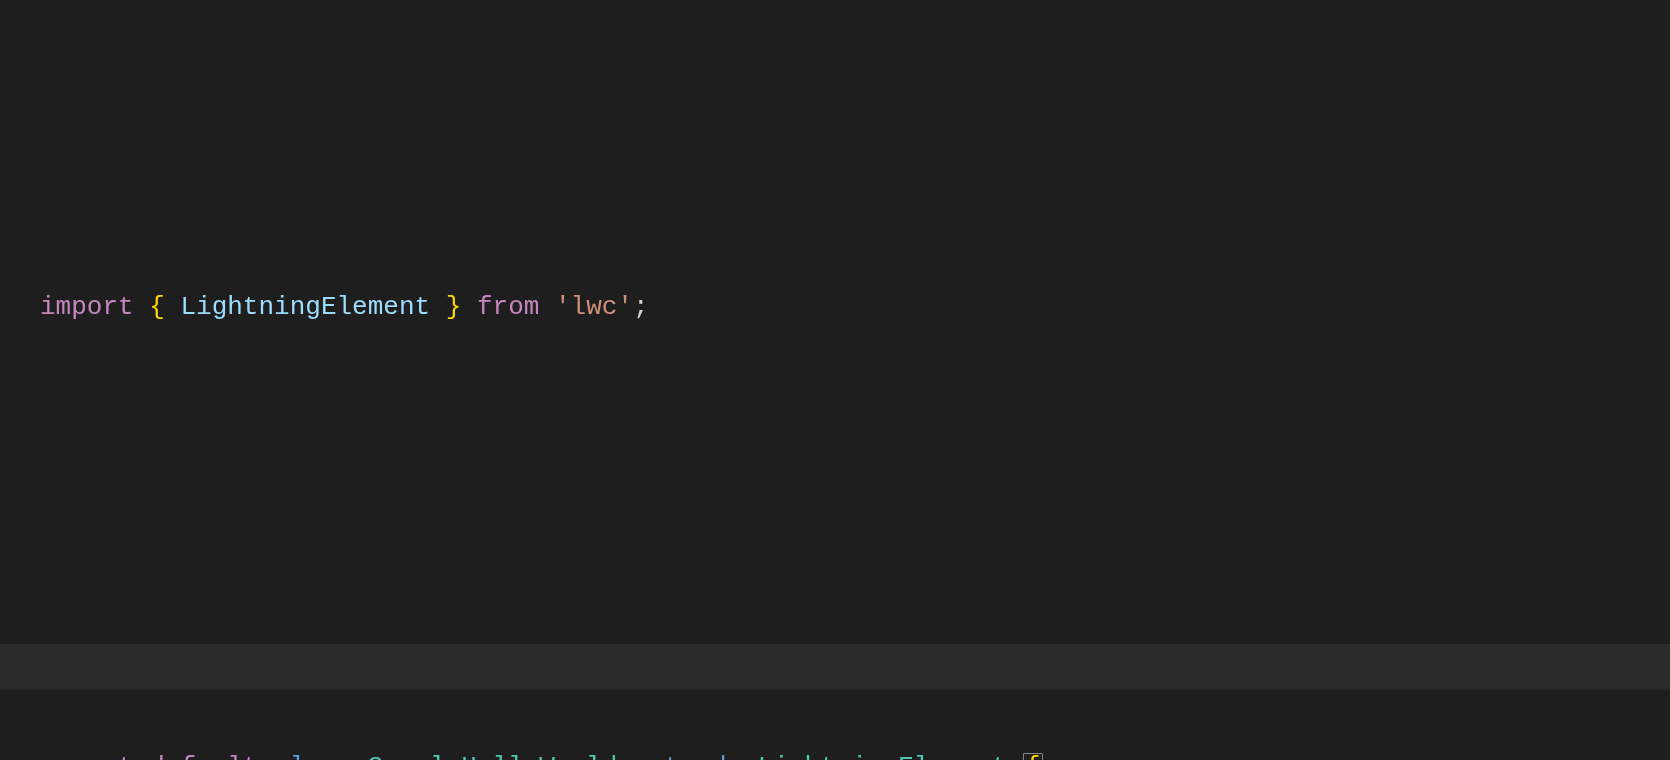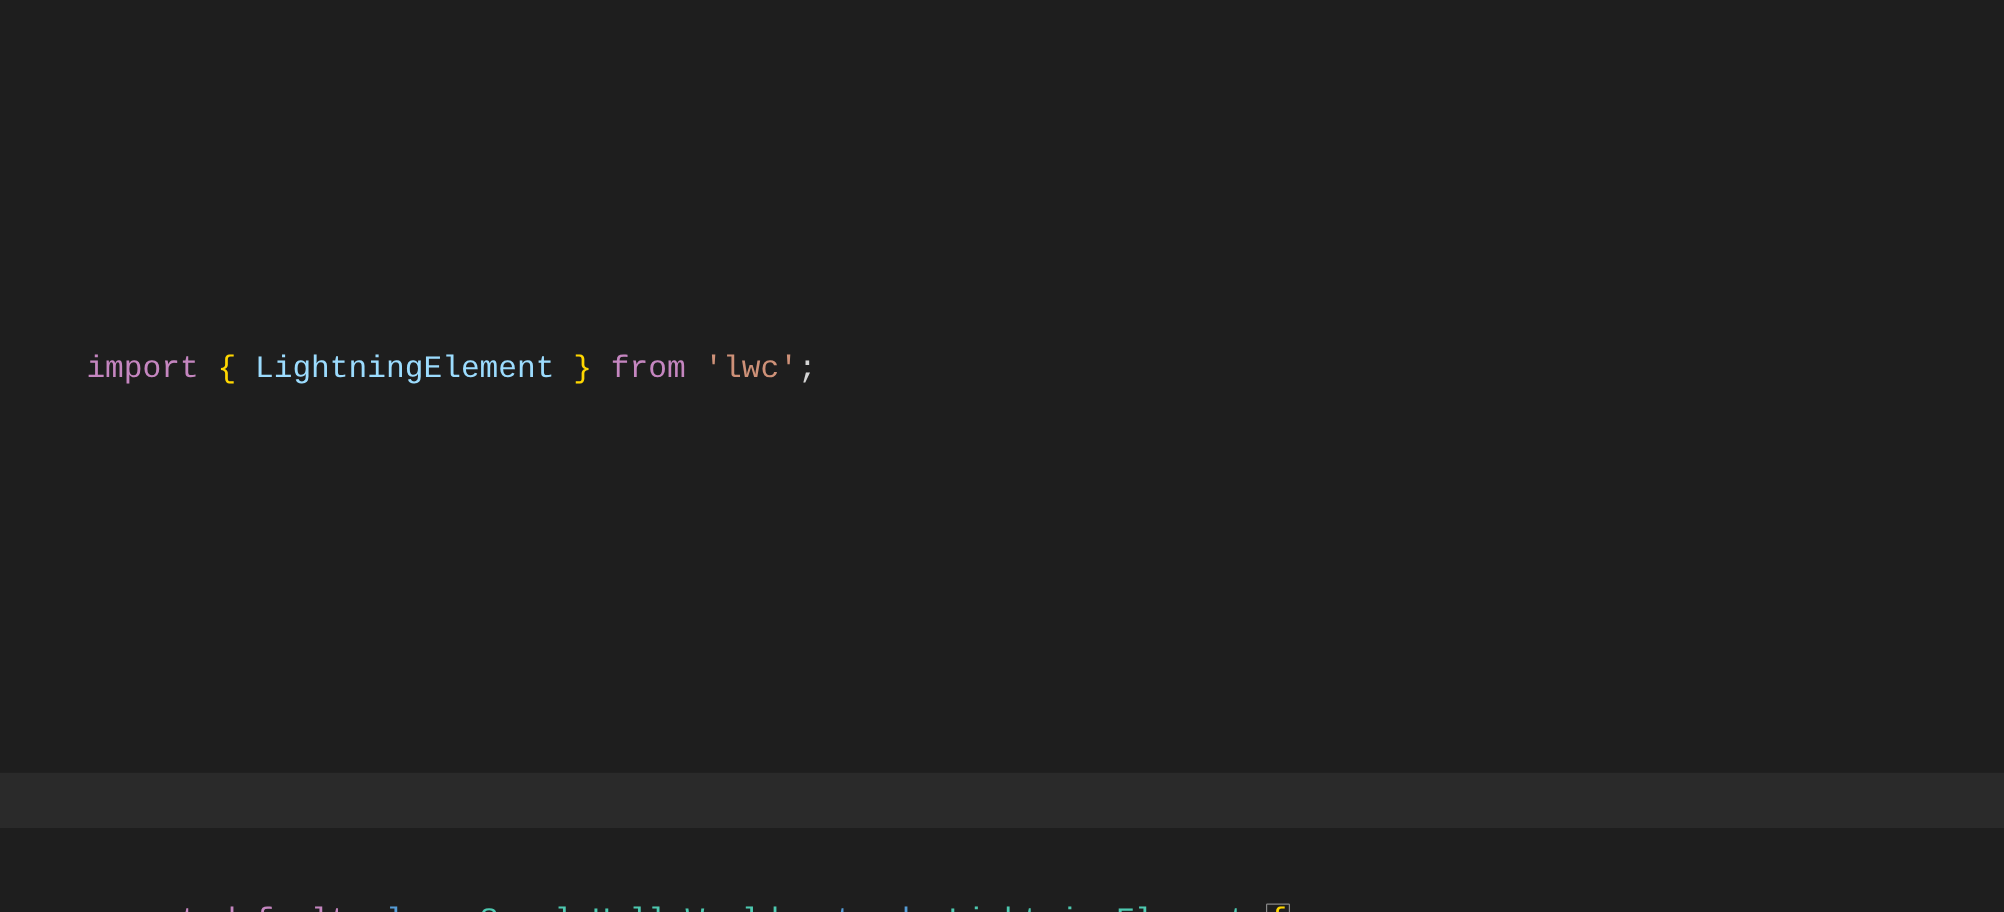--- a/index.html
+++ b/index.html
@@ -41,21 +41,20 @@
     border-radius: 1px;
     display: inline-block;
     line-height: 1;
     padding: 0 1px;
   }
 
   .line {
     height: 46px;
     display: block;
     position: relative;
-    margin-left: 32px;
   }
 
   .highlight-line {
     position: absolute;
     left: 0;
     right: 0;
     top: 644px;
     height: 46px;
     background: #2a2a2a;
     z-index: 0;

